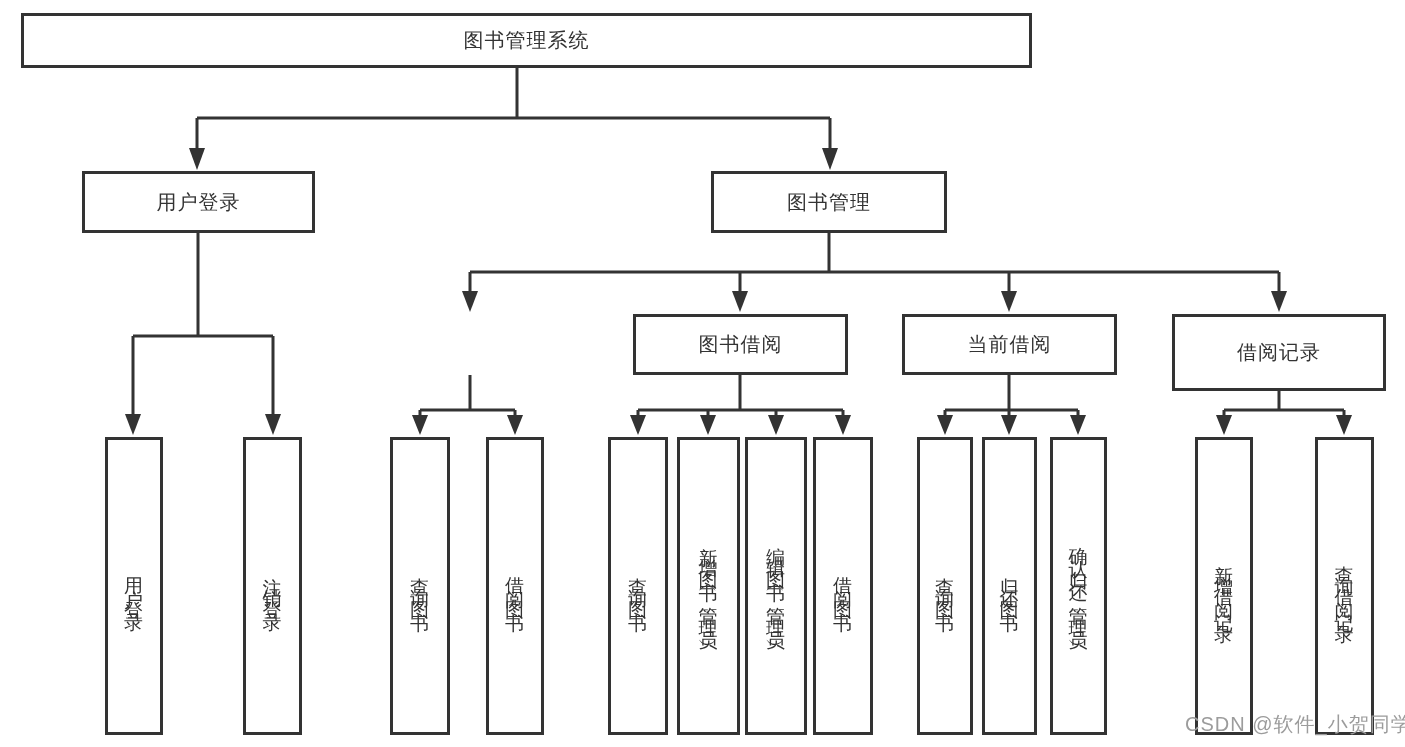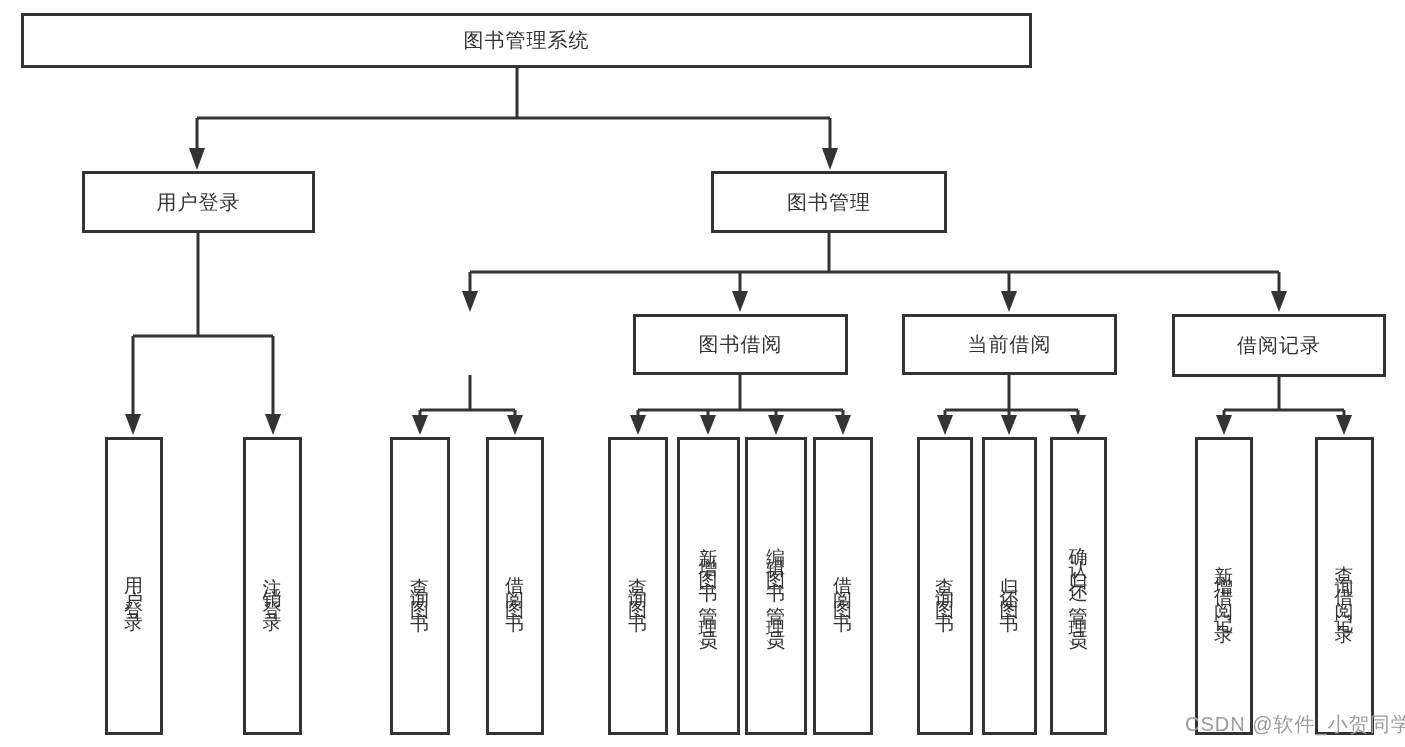--- a/index.html
+++ b/index.html
@@ -104,21 +104,21 @@
     <polygon class="arrowhead" points="1336,415 1352,415 1344,435"></polygon>
   </svg>
 
   <div class="hbox" style="left:12px; top:13px; width:1011px; height:55px;margin-left:9px;">图书管理系统</div>
 
   <div class="hbox" style="left:82px; top:171px; width:233px; height:62px;">用户登录</div>
   <div class="hbox" style="left:711px; top:171px; width:236px; height:62px;">图书管理</div>
 
   <div class="hbox" style="left:633px; top:314px; width:215px; height:61px;">图书借阅</div>
   <div class="hbox" style="left:902px; top:314px; width:215px; height:61px;">当前借阅</div>
-  <div class="hbox" style="left:1172px; top:314px; width:214px; height:63px;">借阅记录</div>
+  <div class="hbox" style="left:1172px; top:314px; width:214px; height:77px;">借阅记录</div>
 
   <div class="vbox" style="left:105px; width:58px;">用户登录</div>
   <div class="vbox" style="left:243px; width:59px;">注销登录</div>
 
   <div class="vbox" style="left:390px; width:60px;">查询图书</div>
   <div class="vbox" style="left:486px; width:58px;">借阅图书</div>
 
   <div class="vbox" style="left:608px; width:60px;">查询图书</div>
   <div class="vbox" style="left:677px; width:63px;">新增图书（管理员）</div>
   <div class="vbox" style="left:745px; width:62px;">编辑图书（管理员）</div>

